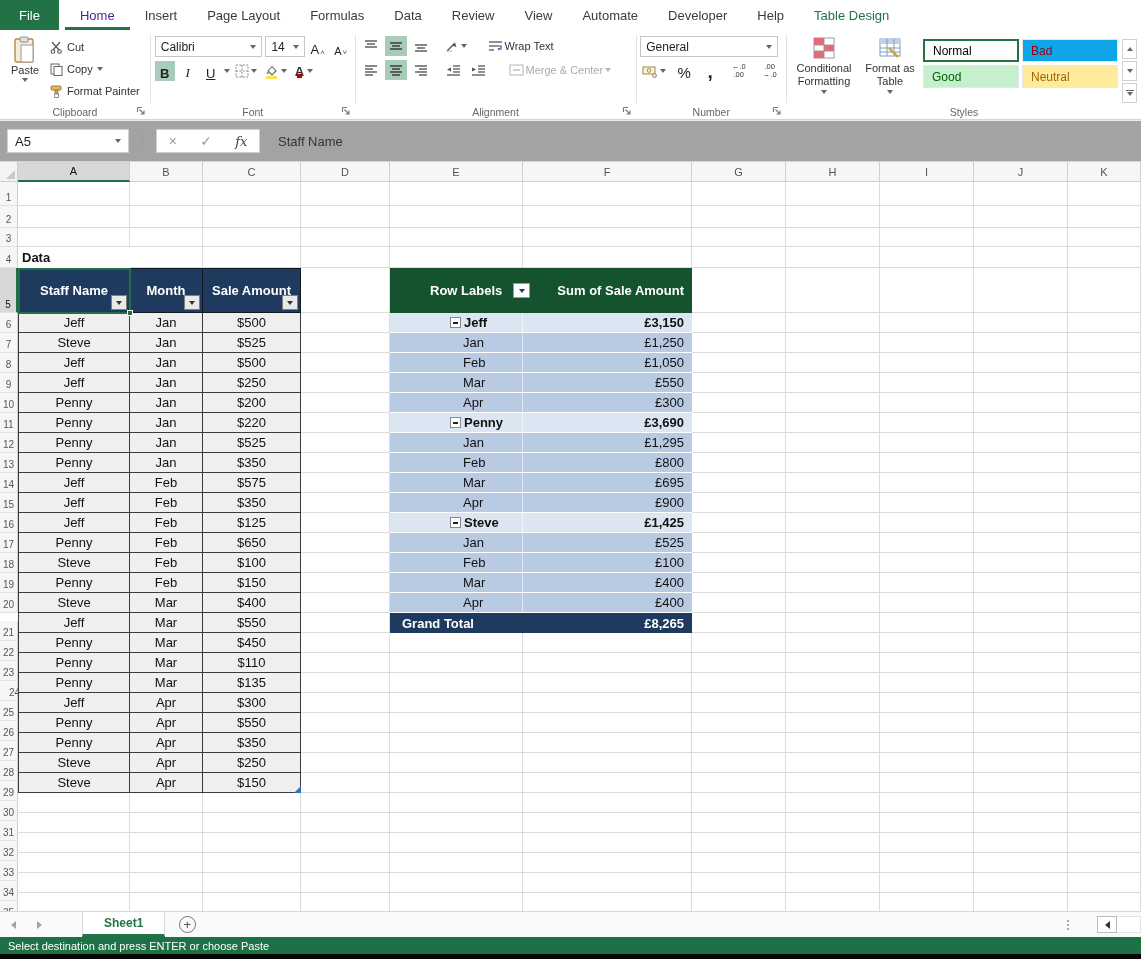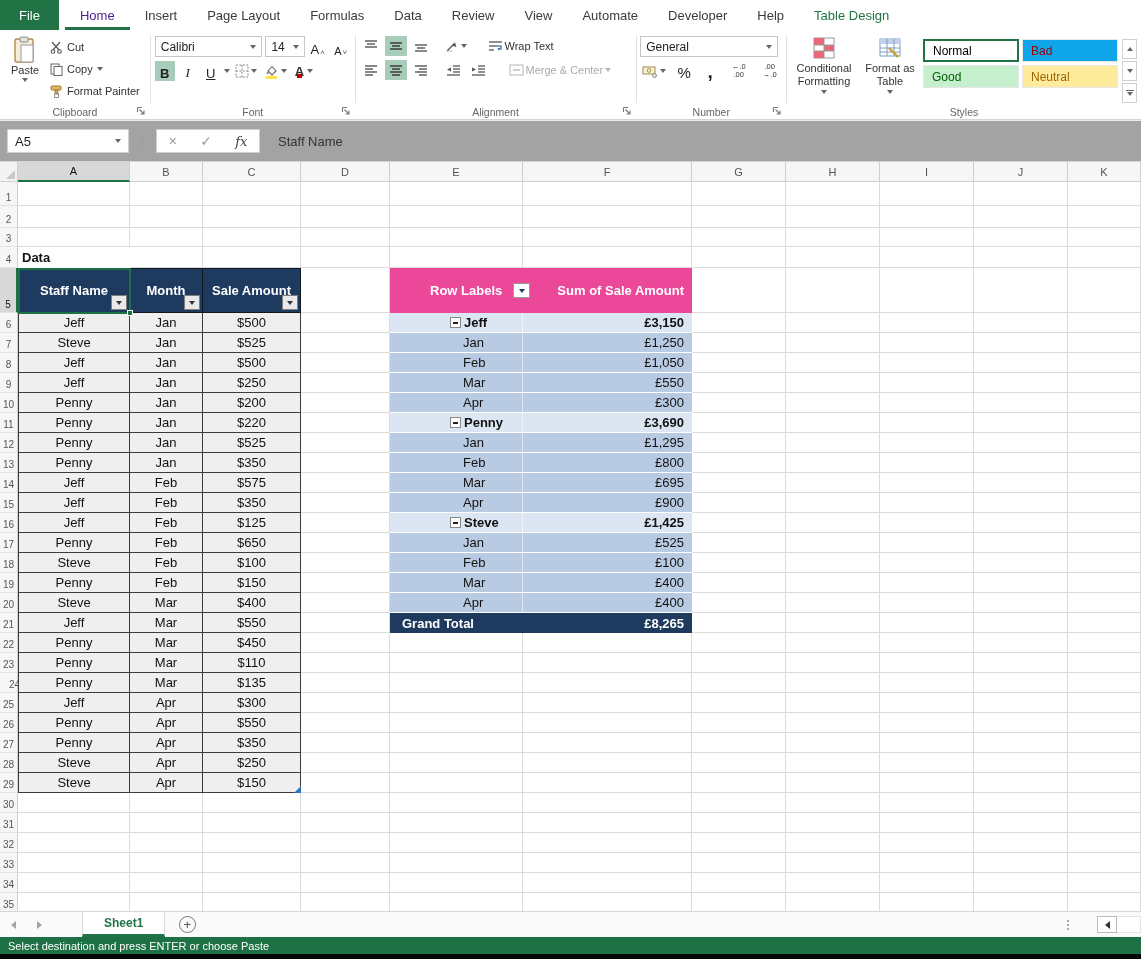--- a/index.html
+++ b/index.html
@@ -94,21 +94,21 @@
   .dth{background:#1f3a5f;color:#fff;font-weight:700;font-size:13px;display:flex;align-items:center;justify-content:center;position:relative;border:1px solid #101820;border-left:none;flex:none}
   .dth:first-child{border-left:1px solid #101820}
   .filterbtn{position:absolute;right:2px;bottom:2px;width:16px;height:15px;background:#e9e9e9;border:1px solid #7f7f7f;display:flex;align-items:center;justify-content:center}
   .filterbtn .dd{border-top-color:#333}
   .drow{display:flex;height:20px}
   .dcell{background:#efefef;border-right:1px solid #3c3c3c;border-bottom:1px solid #3c3c3c;font-size:13px;color:#111;display:flex;align-items:center;justify-content:center;flex:none}
   .dcell:first-child{border-left:1px solid #3c3c3c}
 
   
   .pivot{position:absolute;left:372px;top:86px;width:302px}
-  .pheader{display:flex;height:45px;background:#ec4899;color:#fff;font-weight:700;font-size:13px;align-items:center}
+  .pheader{display:flex;height:45px;background:#14532d;color:#fff;font-weight:700;font-size:13px;align-items:center}
   .ph-left{width:133px;display:flex;align-items:center;padding-left:40px;gap:11px}
   .rl-dd{width:17px;height:15px;background:#fff;border:1px solid #9a9a9a;display:flex;align-items:center;justify-content:center;flex:none}
   .ph-right{flex:1;text-align:right;padding-right:8px}
   .prow{display:flex;height:20px;font-size:13px;border-bottom:1px solid #fff;color:#111}
   .prow.parent{background:#dce6f2;font-weight:700}
   .prow.child{background:#b9cbe3}
   .prow.grand{background:#1f3a5f;color:#fff;font-weight:700;border-bottom:none}
   .plabel{width:133px;display:flex;align-items:center;border-right:1px solid rgba(255,255,255,.55)}
   .prow.parent .plabel{padding-left:60px;gap:3px}
   .prow.child .plabel{padding-left:73px}
@@ -539,21 +539,21 @@
       <div class="rowh" style="height: 20px;">11</div>
       <div class="rowh" style="height: 20px;">12</div>
       <div class="rowh" style="height: 20px;">13</div>
       <div class="rowh" style="height: 20px;">14</div>
       <div class="rowh" style="height: 20px;">15</div>
       <div class="rowh" style="height: 20px;">16</div>
       <div class="rowh" style="height: 20px;">17</div>
       <div class="rowh" style="height: 20px;">18</div>
       <div class="rowh" style="height: 20px;">19</div>
       <div class="rowh" style="height: 20px;">20</div>
-      <div class="rowh" style="height: 20px;">21</div>
+      <div class="rowh" style="height: 20px; margin-top: 8px;">21</div>
       <div class="rowh" style="height: 20px;">22</div>
       <div class="rowh" style="height: 20px;">23</div>
       <div class="rowh" style="height: 20px; padding-left: 12px;">24</div>
       <div class="rowh" style="height: 20px;">25</div>
       <div class="rowh" style="height: 20px;">26</div>
       <div class="rowh" style="height: 20px;">27</div>
       <div class="rowh" style="height: 20px;">28</div>
       <div class="rowh" style="height: 20px;">29</div>
       <div class="rowh" style="height: 20px;">30</div>
       <div class="rowh" style="height: 20px;">31</div>

